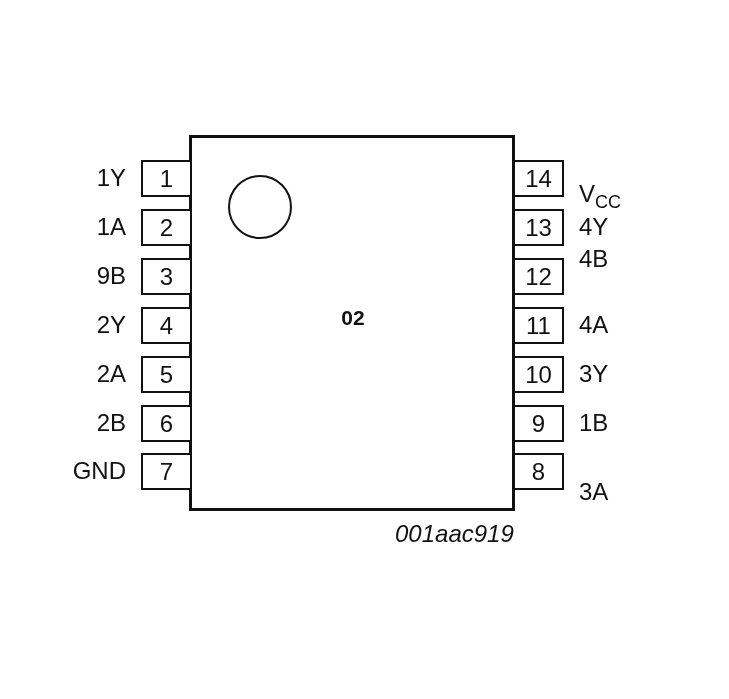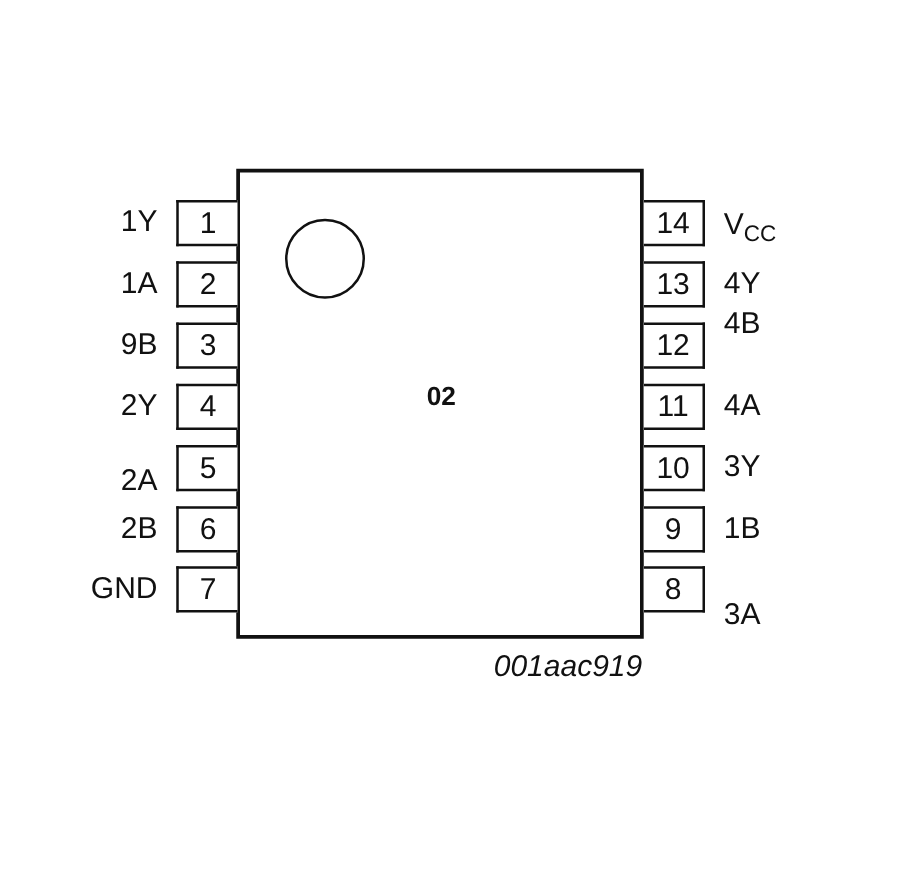--- a/index.html
+++ b/index.html
@@ -25,28 +25,28 @@
 
 <div class="pin l" style="top:160px">1</div>
 <div class="lbl l" style="top:160px">1Y</div>
 <div class="pin l" style="top:209px">2</div>
 <div class="lbl l" style="top:209px">1A</div>
 <div class="pin l" style="top:258px">3</div>
 <div class="lbl l" style="top:258px">9B</div>
 <div class="pin l" style="top:307px">4</div>
 <div class="lbl l" style="top:307px">2Y</div>
 <div class="pin l" style="top:356px">5</div>
-<div class="lbl l" style="top:367px">2A</div>
+<div class="lbl l" style="top:356px">2A</div>
 <div class="pin l" style="top:405px">6</div>
 <div class="lbl l" style="top:405px">2B</div>
 <div class="pin l" style="top:453px">7</div>
 <div class="lbl l" style="top:453px">GND</div>
 
 <div class="pin r" style="top:160px">14</div>
-<div class="lbl r" style="top:162px"><span>V</span><span class="sub">CC</span></div>
+<div class="lbl r" style="top:176px"><span>V</span><span class="sub">CC</span></div>
 <div class="pin r" style="top:209px">13</div>
 <div class="lbl r" style="top:209px">4Y</div>
 <div class="pin r" style="top:258px">12</div>
 <div class="lbl r" style="top:241px">4B</div>
 <div class="pin r" style="top:307px">11</div>
 <div class="lbl r" style="top:307px">4A</div>
 <div class="pin r" style="top:356px">10</div>
 <div class="lbl r" style="top:356px">3Y</div>
 <div class="pin r" style="top:405px">9</div>
 <div class="lbl r" style="top:405px">1B</div>

